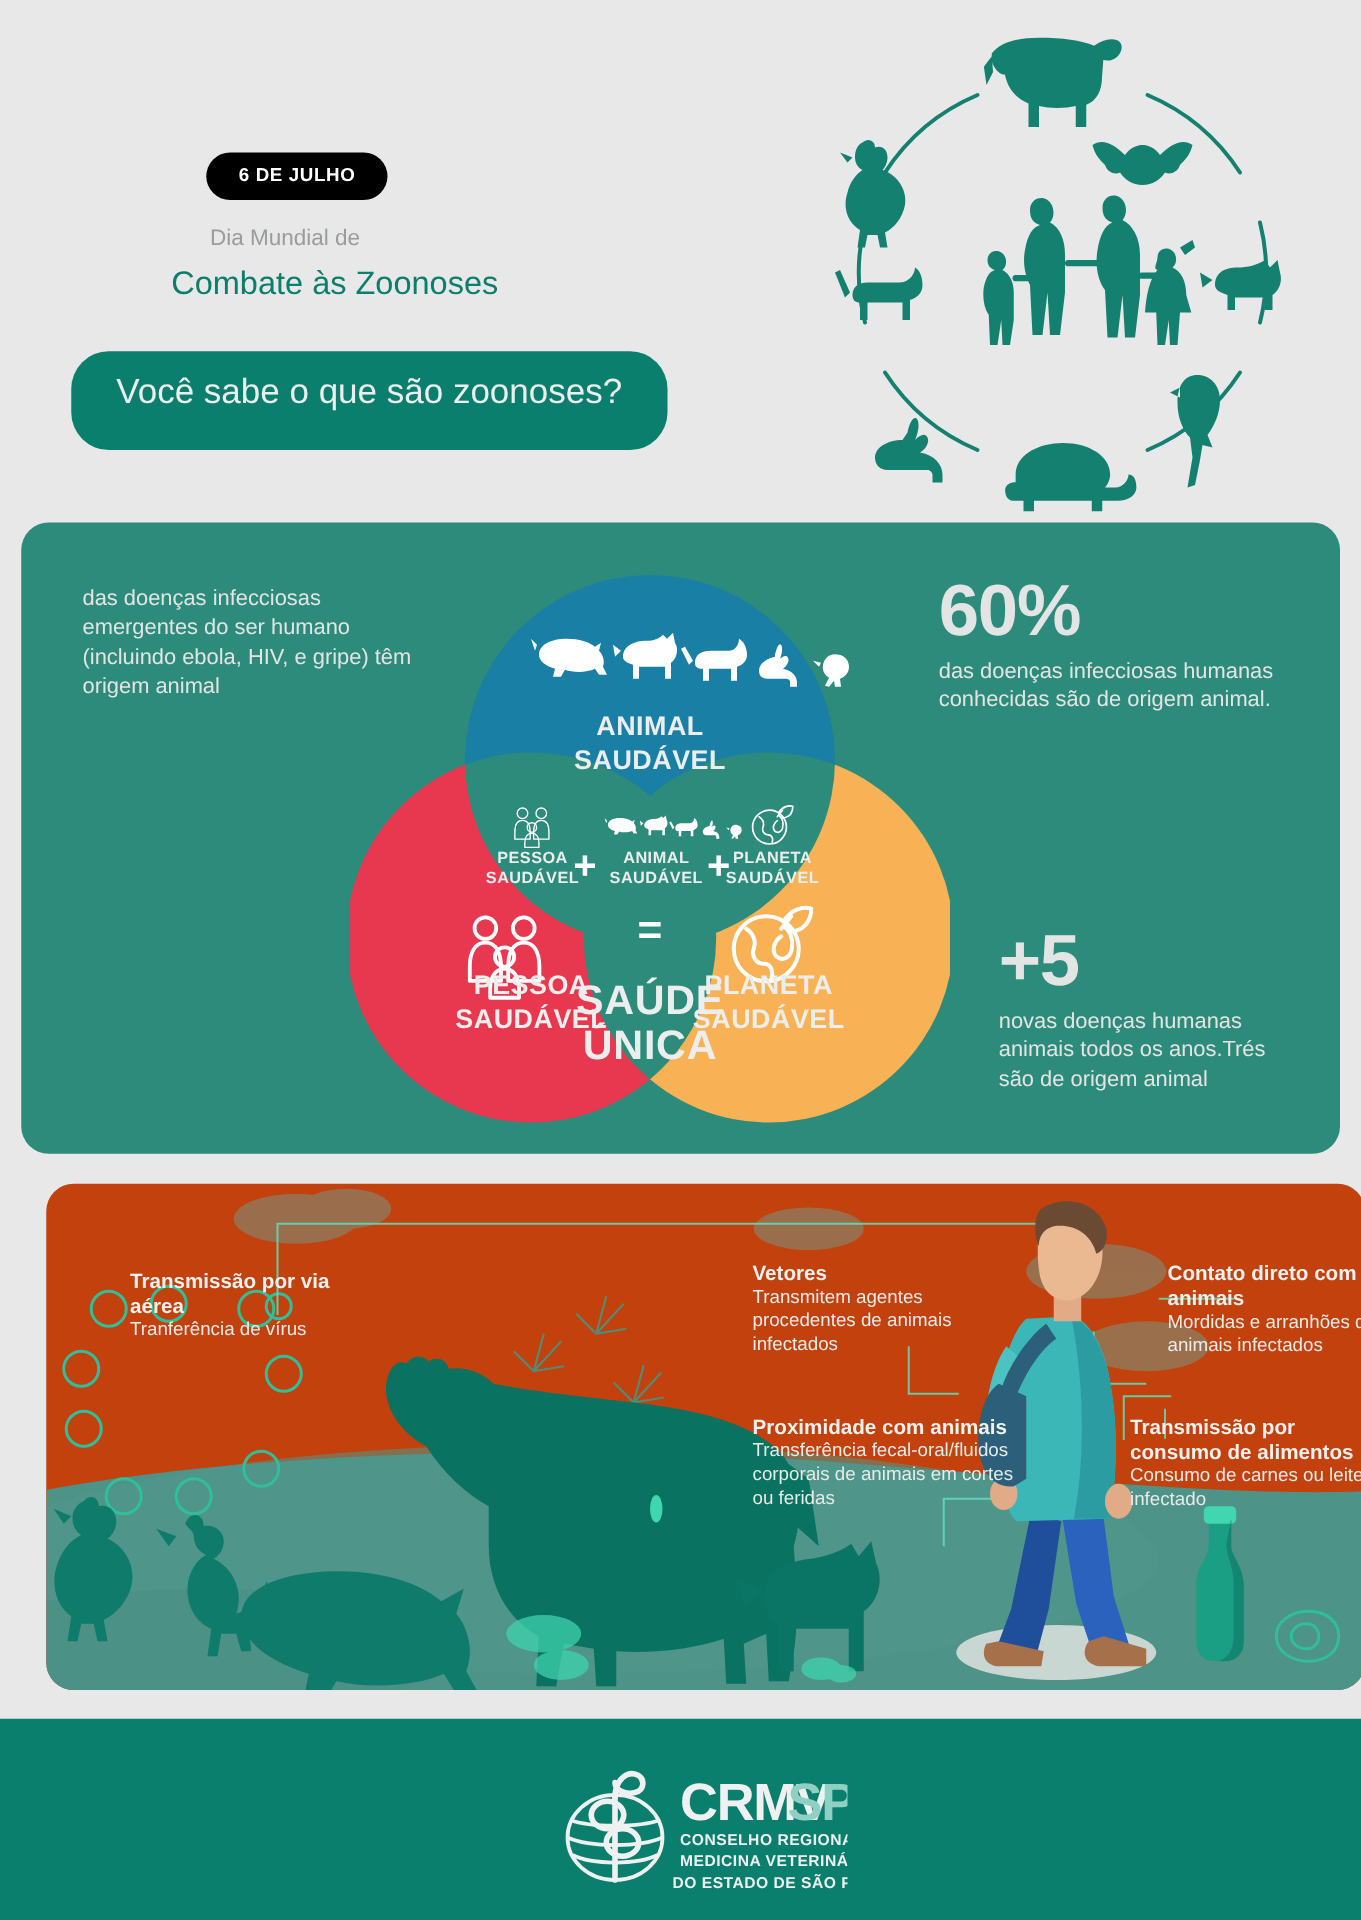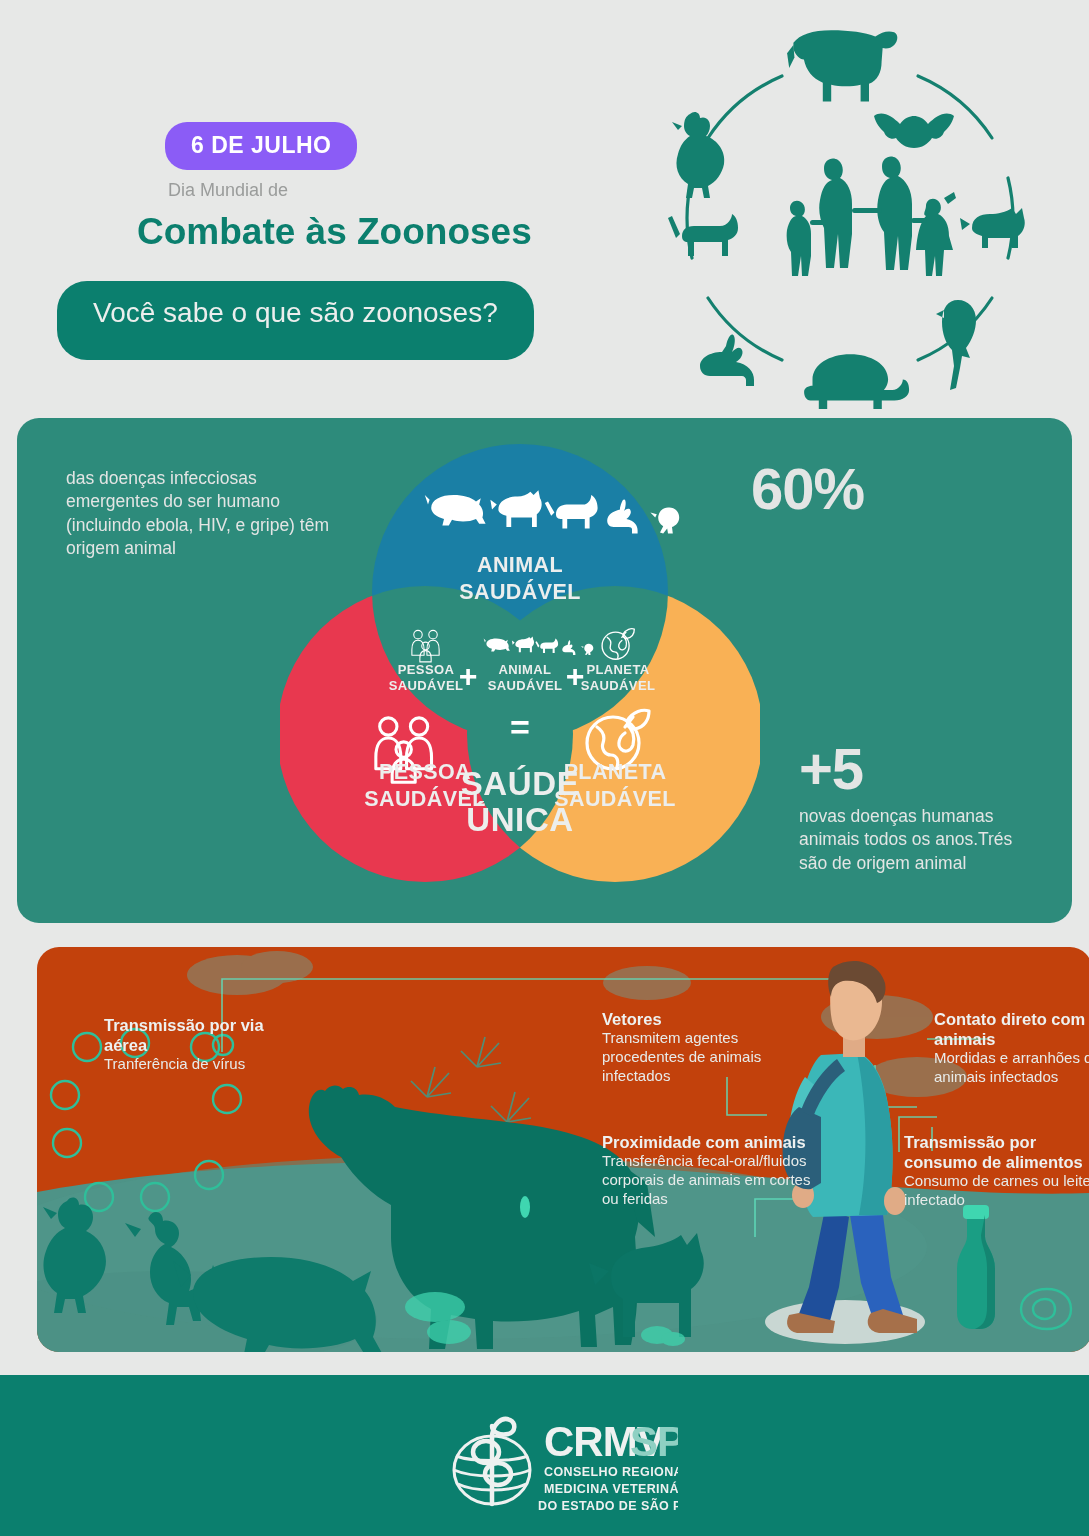--- a/index.html
+++ b/index.html
@@ -8,31 +8,31 @@
     font-family: "Liberation Sans", sans-serif;
     background: #e7e8e7;
     position: relative;
     overflow: hidden;
   }
   .page { position: relative; width: 1089px; height: 1536px; }
 
   
   .pill-date {
     position: absolute; left: 165px; top: 122px;
-    background: #8b5cf6; color: #ffffff;
-    font-size: 23px; font-weight: bold; letter-spacing: 0.5px;
+    background: #000000; color: #ffffff;
+    font-size: 15px; font-weight: bold; letter-spacing: 0.5px;
     padding: 10px 26px 11px 26px; border-radius: 22px;
   }
   .sub-title {
     position: absolute; left: 168px; top: 180px;
     font-size: 18px; color: #9a9c9b; font-weight: 400;
   }
   .main-title {
     position: absolute; left: 137px; top: 211px;
-    font-size: 37px; color: #0b7f6e; font-weight: bold;
+    font-size: 26px; color: #0b7f6e; font-weight: normal;
   }
   .pill-question {
     position: absolute; left: 57px; top: 281px;
     background: #0b7f6e; color: #eceeed;
     font-size: 28px; font-weight: 400;
     padding: 16px 36px 31px 36px; border-radius: 30px;
   }
 
   
   .ring-wrap { position: absolute; left: 630px; top: 18px; width: 440px; height: 400px; }
@@ -43,21 +43,21 @@
     width: 1055px; height: 505px;
     background: #2d8b7b; border-radius: 22px; overflow: hidden;
   }
   .stat { position: absolute; color: #e3e5e4; }
   .stat .big { font-size: 58px; font-weight: bold; line-height: 1; letter-spacing: -1px; }
   .stat .desc { font-size: 17.5px; line-height: 1.33; margin-top: 7px; }
   .stat-left  { left: 49px;  top: 42px;  width: 270px; }
   .stat-right { left: 718px; top: 42px;  width: 300px; margin-left: 16px; }
   .stat-plus5 { left: 782px; top: 322px; width: 240px; }
 
-  .venn { position: absolute; left: 263px; top: 19px; width: 480px; height: 470px; }
+  .venn { position: absolute; left: 263px; top: 35px; width: 480px; height: 470px; }
 
   
   .card-trans {
     position: absolute; left: 17px; top: 947px;
     width: 1055px; height: 405px;
     background: #c2410c; border-radius: 22px; overflow: hidden; margin-left: 20px;
   }
   .tbox { position: absolute; color: #eef1f0; }
   .tbox .t-head { font-size: 16.5px; font-weight: bold; line-height: 1.22; }
   .tbox .t-body { font-size: 15px; line-height: 1.25; color: #e7ebea; }
@@ -176,20 +176,21 @@
   </div>
 
   <div class="card-venn">
 
     <div class="stat stat-left">
       <div class="desc">das doenças infecciosas emergentes do ser humano (incluindo ebola, HIV, e gripe) têm origem animal</div>
     </div>
 
     <div class="stat stat-right">
       <div class="big">60%</div>
+      <div class="desc">das doenças infecciosas humanas conhecidas são de origem animal.</div>
     </div>
 
     <div class="stat stat-plus5">
       <div class="big">+5</div>
       <div class="desc">novas doenças humanas animais todos os anos.Trés são de origem animal</div>
     </div>
 
     <div class="venn">
       <svg width="480" height="470" viewBox="0 0 480 470">
         <defs>

